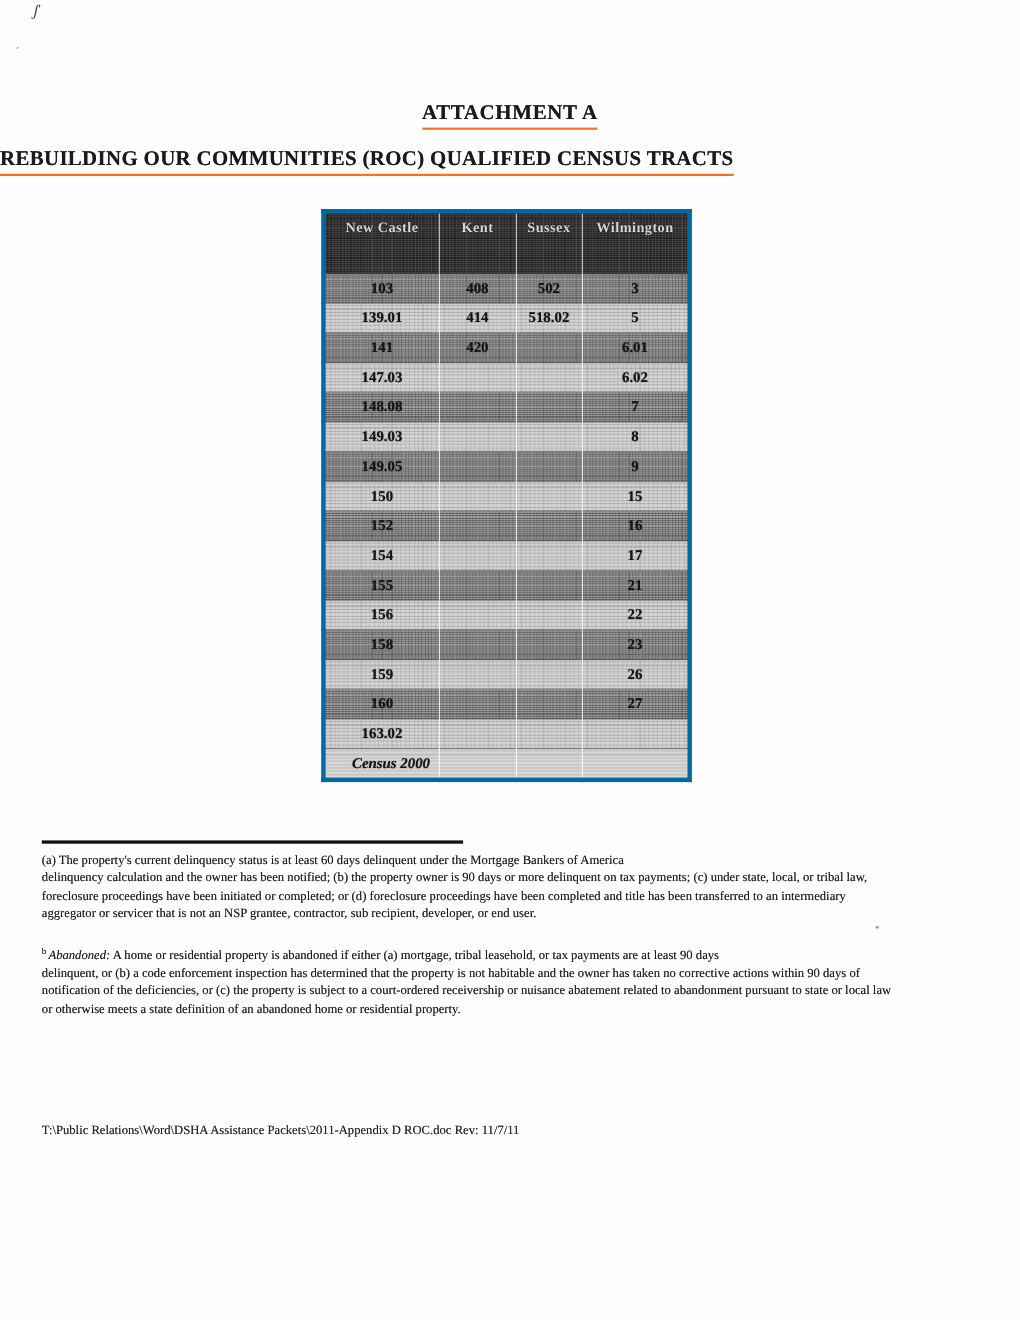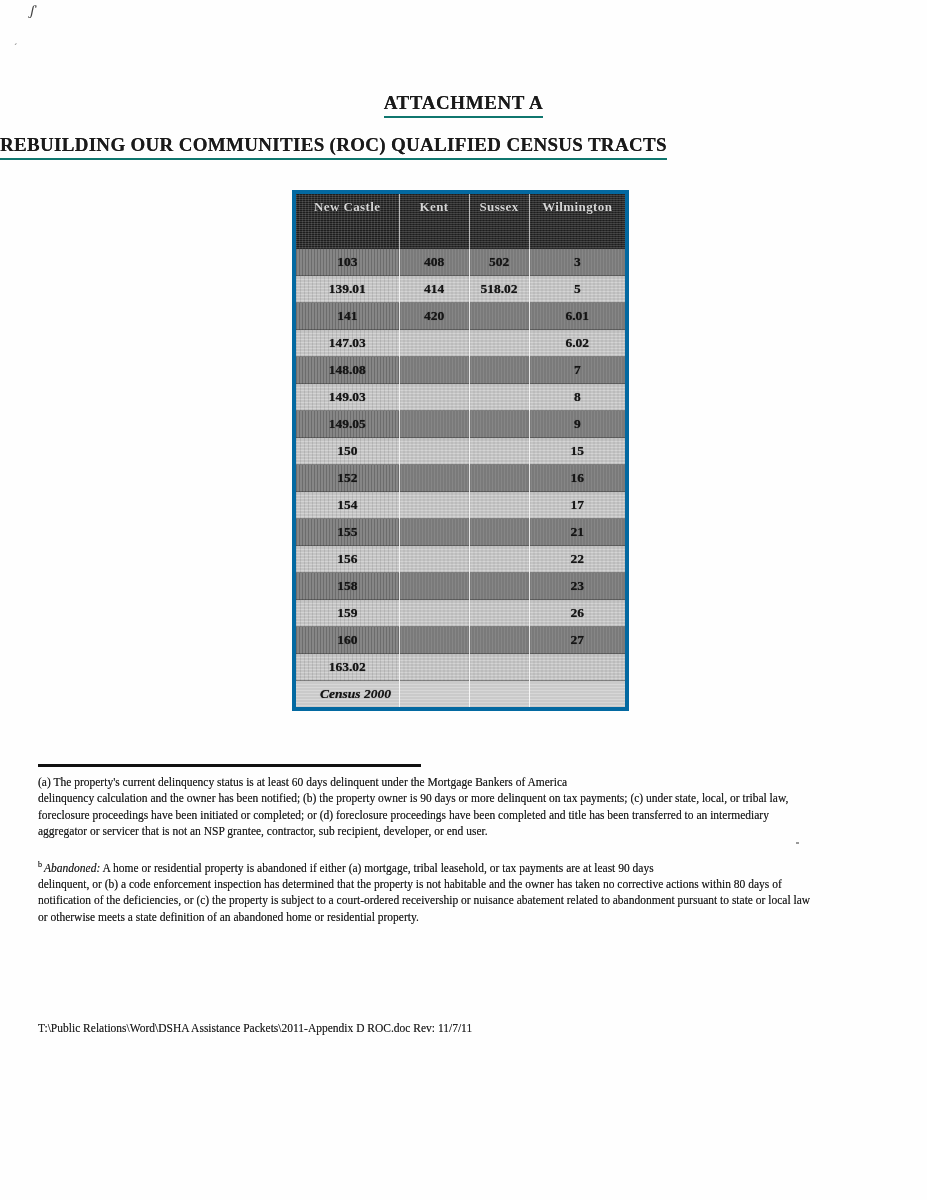--- a/index.html
+++ b/index.html
@@ -20,21 +20,21 @@
   .artifact.speck{top:842px;left:796px;width:3px;height:2px;background:#999;}
 
   
   .doc-title{
     position:absolute;top:92px;left:0;width:100%;
     text-align:center;font-weight:bold;font-size:19px;
     letter-spacing:0.6px;
     text-shadow:0 0 0.6px rgba(0,0,0,0.75);
   }
   .doc-title span, .doc-subtitle span{
-    display:inline-block;border-bottom:2px solid #0f766e;padding-bottom:2px;
+    display:inline-block;border-bottom:2px solid #f97316;padding-bottom:2px;
   }
   .doc-subtitle{
     position:absolute;top:134px;left:0;width:100%;
     text-align:left;font-weight:bold;font-size:19px;
     letter-spacing:0.3px;
     text-shadow:0 0 0.6px rgba(0,0,0,0.75);
   }
 
   
   .tract-table{
@@ -250,21 +250,21 @@
 
   <div class="footnotes">
       <div class="footnote">
         <div class="fn-line">(a) The property's current delinquency status is at least 60 days delinquent under the Mortgage Bankers of America</div>
         <div class="fn-line">delinquency calculation and the owner has been notified; (b) the property owner is 90 days or more delinquent on tax payments; (c) under state, local, or tribal law,</div>
         <div class="fn-line">foreclosure proceedings have been initiated or completed; or (d) foreclosure proceedings have been completed and title has been transferred to an intermediary</div>
         <div class="fn-line">aggregator or servicer that is not an NSP grantee, contractor, sub recipient, developer, or end user.</div>
       </div>
       <div class="footnote">
         <div class="fn-line"><sup>b</sup><span class="term">Abandoned:</span><span> A home or residential property is abandoned if either (a) mortgage, tribal leasehold, or tax payments are at least 90 days</span></div>
-        <div class="fn-line">delinquent, or (b) a code enforcement inspection has determined that the property is not habitable and the owner has taken no corrective actions within 80 days of</div>
+        <div class="fn-line">delinquent, or (b) a code enforcement inspection has determined that the property is not habitable and the owner has taken no corrective actions within 90 days of</div>
         <div class="fn-line">notification of the deficiencies, or (c) the property is subject to a court-ordered receivership or nuisance abatement related to abandonment pursuant to state or local law</div>
         <div class="fn-line">or otherwise meets a state definition of an abandoned home or residential property.</div>
       </div>
     </div>
 
   <div class="doc-footer">T:\Public Relations\Word\DSHA Assistance Packets\2011-Appendix D ROC.doc Rev: 11/7/11</div>
 
 </div>
 
 </body></html>

